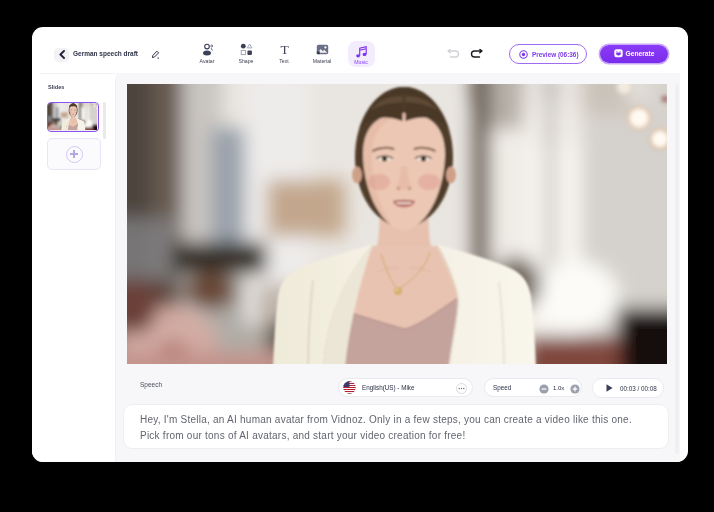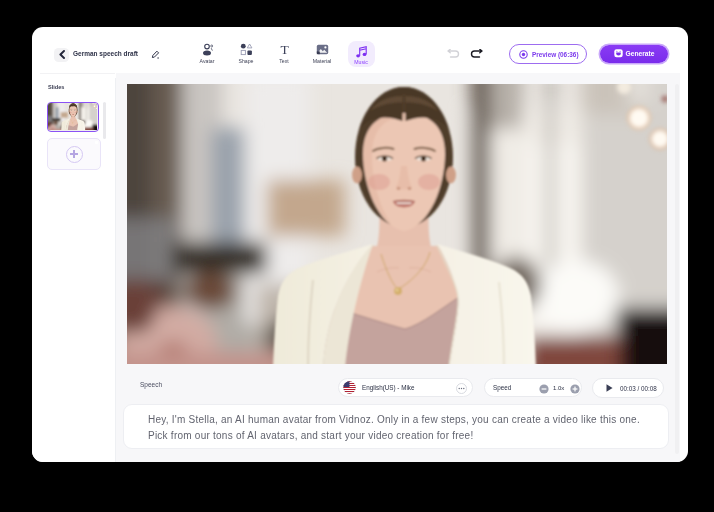--- a/index.html
+++ b/index.html
@@ -33,21 +33,21 @@
   .video{left:95px;top:57px;width:540px;height:280px;overflow:hidden;}
   
   .speechlbl{left:108px;top:354px;font-size:6.5px;color:#4a4d60;}
   .pill{border:1px solid #e9eaee;border-radius:10px;background:#fff;display:flex;align-items:center;height:19px;box-sizing:border-box;}
   .langpill{left:306px;top:351px;width:135px;}
   .langpill .ltxt{font-size:6.3px;color:#2b3044;margin-left:6px;}
   .speedpill{left:452px;top:351px;width:98px;}
   .playpill{left:560px;top:351px;width:72px;height:20px;}
   .timetxt{font-size:6.3px;color:#2e3248;margin-left:6px;}
   .speechbox{left:91px;top:377px;width:546px;height:45px;border:1px solid #edeef2;border-radius:9px;background:#fff;box-sizing:border-box;}
-  .speechtxt{left:116px;top:385px;width:525px;font-size:10px;line-height:15.5px;color:#62646f;letter-spacing:.24px;}
+  .speechtxt{left:108px;top:385px;width:525px;font-size:10px;line-height:15.5px;color:#62646f;letter-spacing:.24px;}
 </style>
 </head>
 <body>
 <svg width="0" height="0" style="position:absolute">
 <defs>
 <symbol id="vid" viewBox="0 0 540 280" preserveAspectRatio="none">
   <rect x="-20" y="-20" width="580" height="320" fill="#e9e5e0"></rect>
   <g filter="url(#bgblur)">
     <rect x="-20" y="-20" width="90" height="320" fill="#675c51"></rect>
     <rect x="-20" y="-20" width="45" height="320" fill="#4e453c"></rect>

